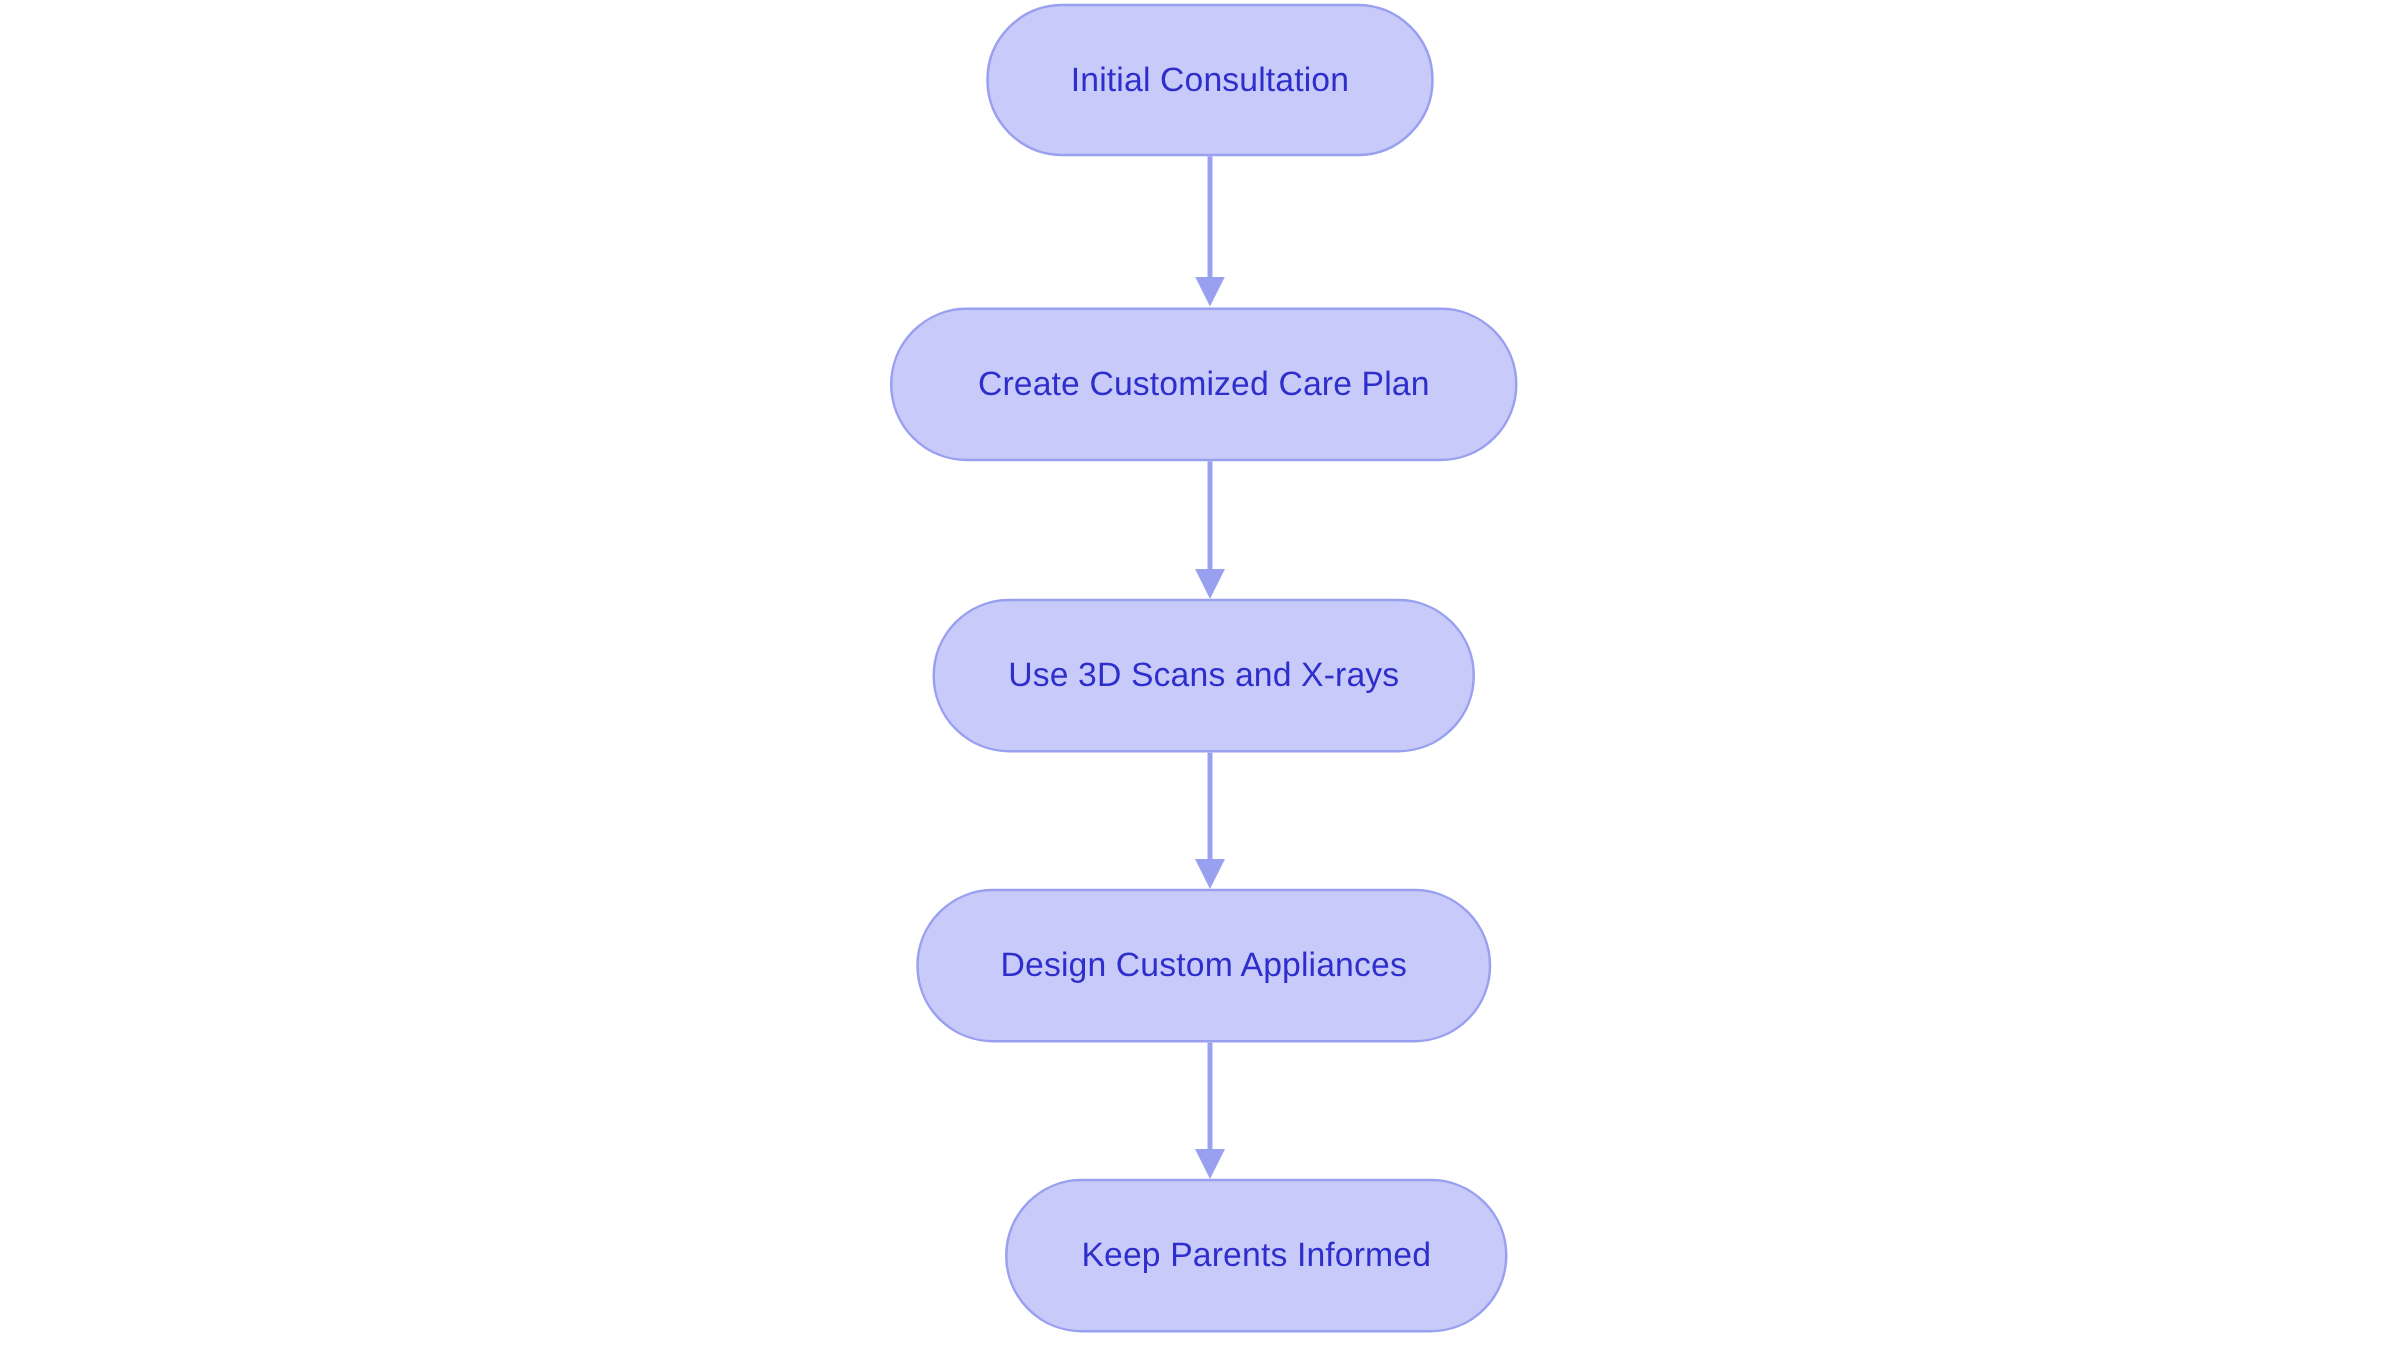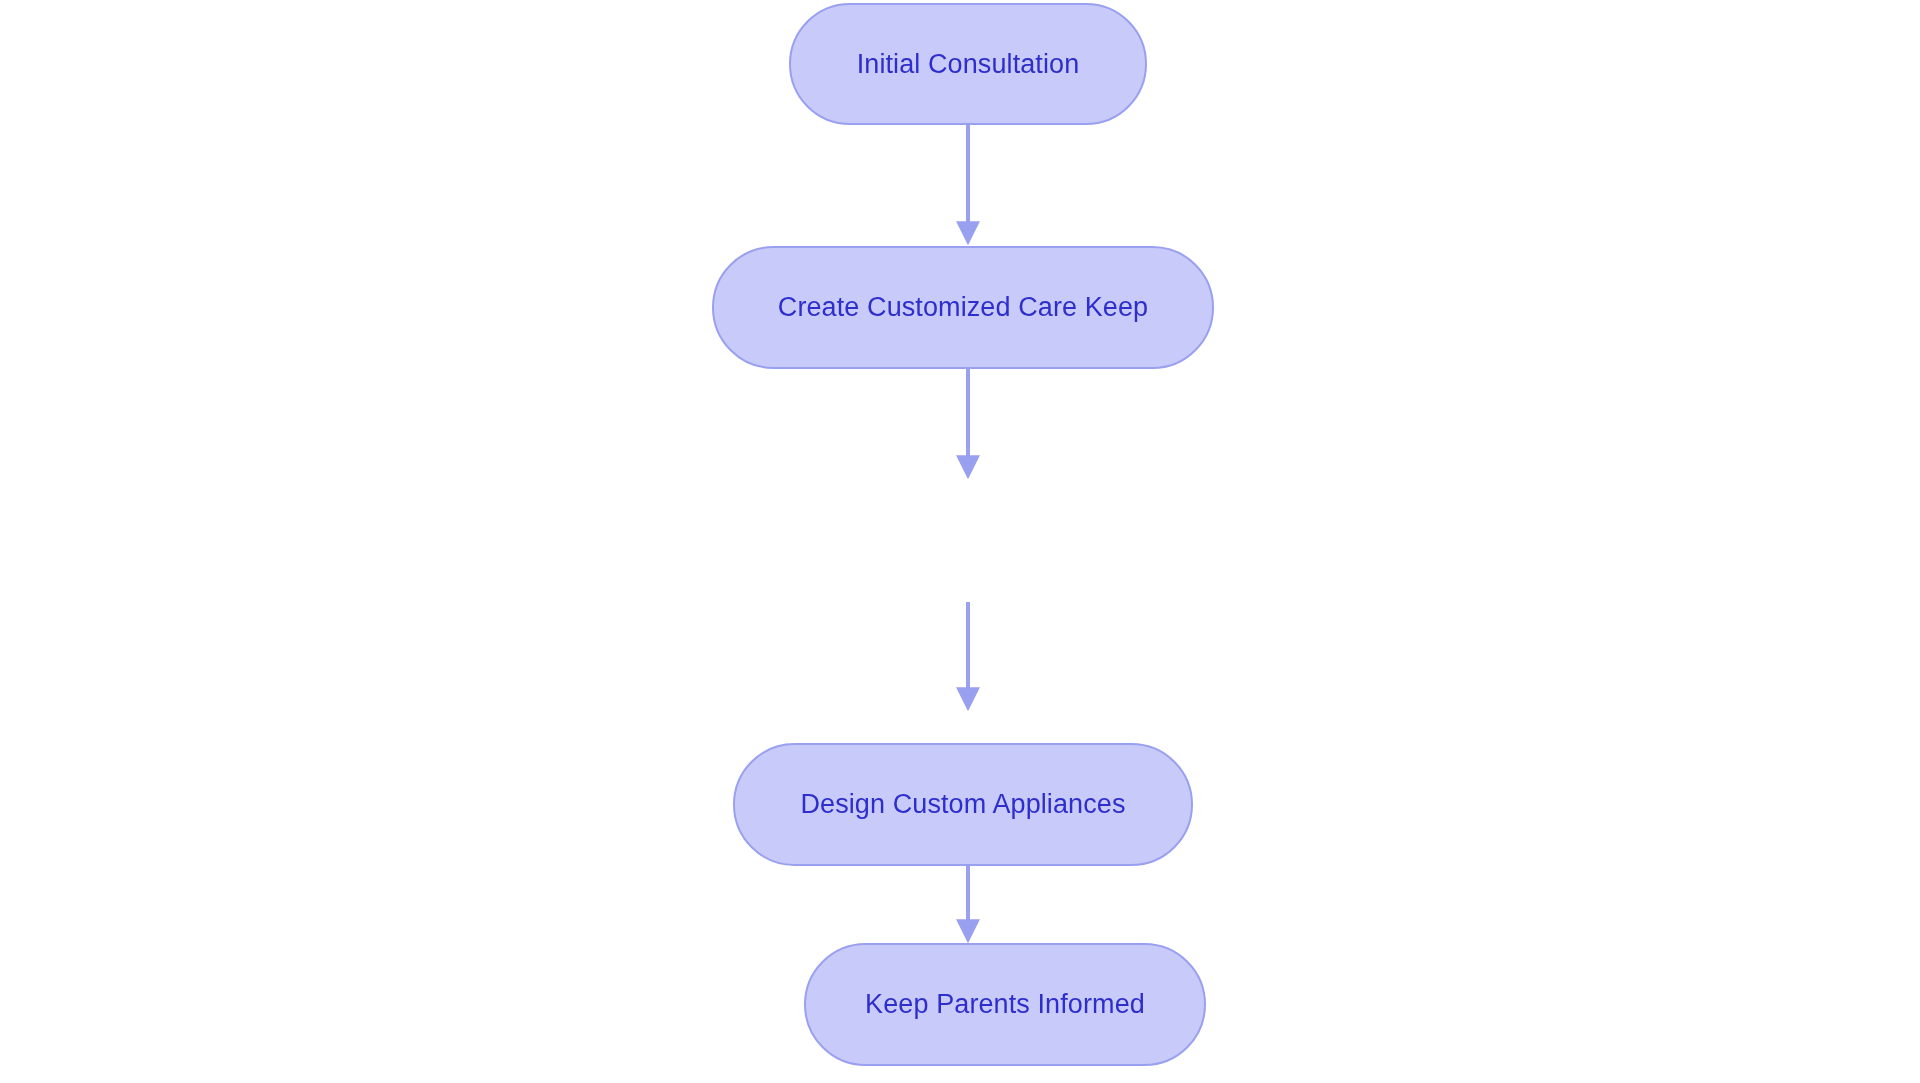--- a/index.html
+++ b/index.html
@@ -41,21 +41,21 @@
   .node-label {
     color: #2e2ecc;
     line-height: 1;
     pointer-events: none;
   }
 
   
   #node-0 { left: 789px;  top: 3px;    width: 358px; height: 122px; }
   #node-1 { left: 712px;  top: 246px;  width: 502px; height: 123px; }
   #node-2 { left: 746px;  top: 479px;  width: 434px; height: 123px; }
-  #node-3 { left: 733px;  top: 743px;  width: 460px; height: 123px; }
+  #node-3 { left: 733px;  top: 711px;  width: 460px; height: 123px; }
   #node-4 { left: 804px;  top: 943px;  width: 402px; height: 123px; }
 
   
   .connector {
     position: absolute;
     left: 0;
     top: 0;
     width: 1920px;
     height: 1083px;
     pointer-events: none;
@@ -91,23 +91,26 @@
         <line x1="968" y1="834" x2="968" y2="920" stroke="#9aa0f0" stroke-width="4" marker-end="url(#arrowhead)"></line>
       </g>
     </svg>
   </div>
 
   <div class="node" id="node-0">
     <span class="node-label">Initial Consultation</span>
   </div>
 
   <div class="node" id="node-1">
-    <span class="node-label">Create Customized Care Keep</span>
+    <span class="node-label">Create Customized Care Plan</span>
   </div>
 
+  <div class="node" id="node-2">
+    <span class="node-label">Use 3D Scans and X-rays</span>
+  </div>
 
   <div class="node" id="node-3">
     <span class="node-label">Design Custom Appliances</span>
   </div>
 
   <div class="node" id="node-4">
     <span class="node-label">Keep Parents Informed</span>
   </div>
 
 </div>

